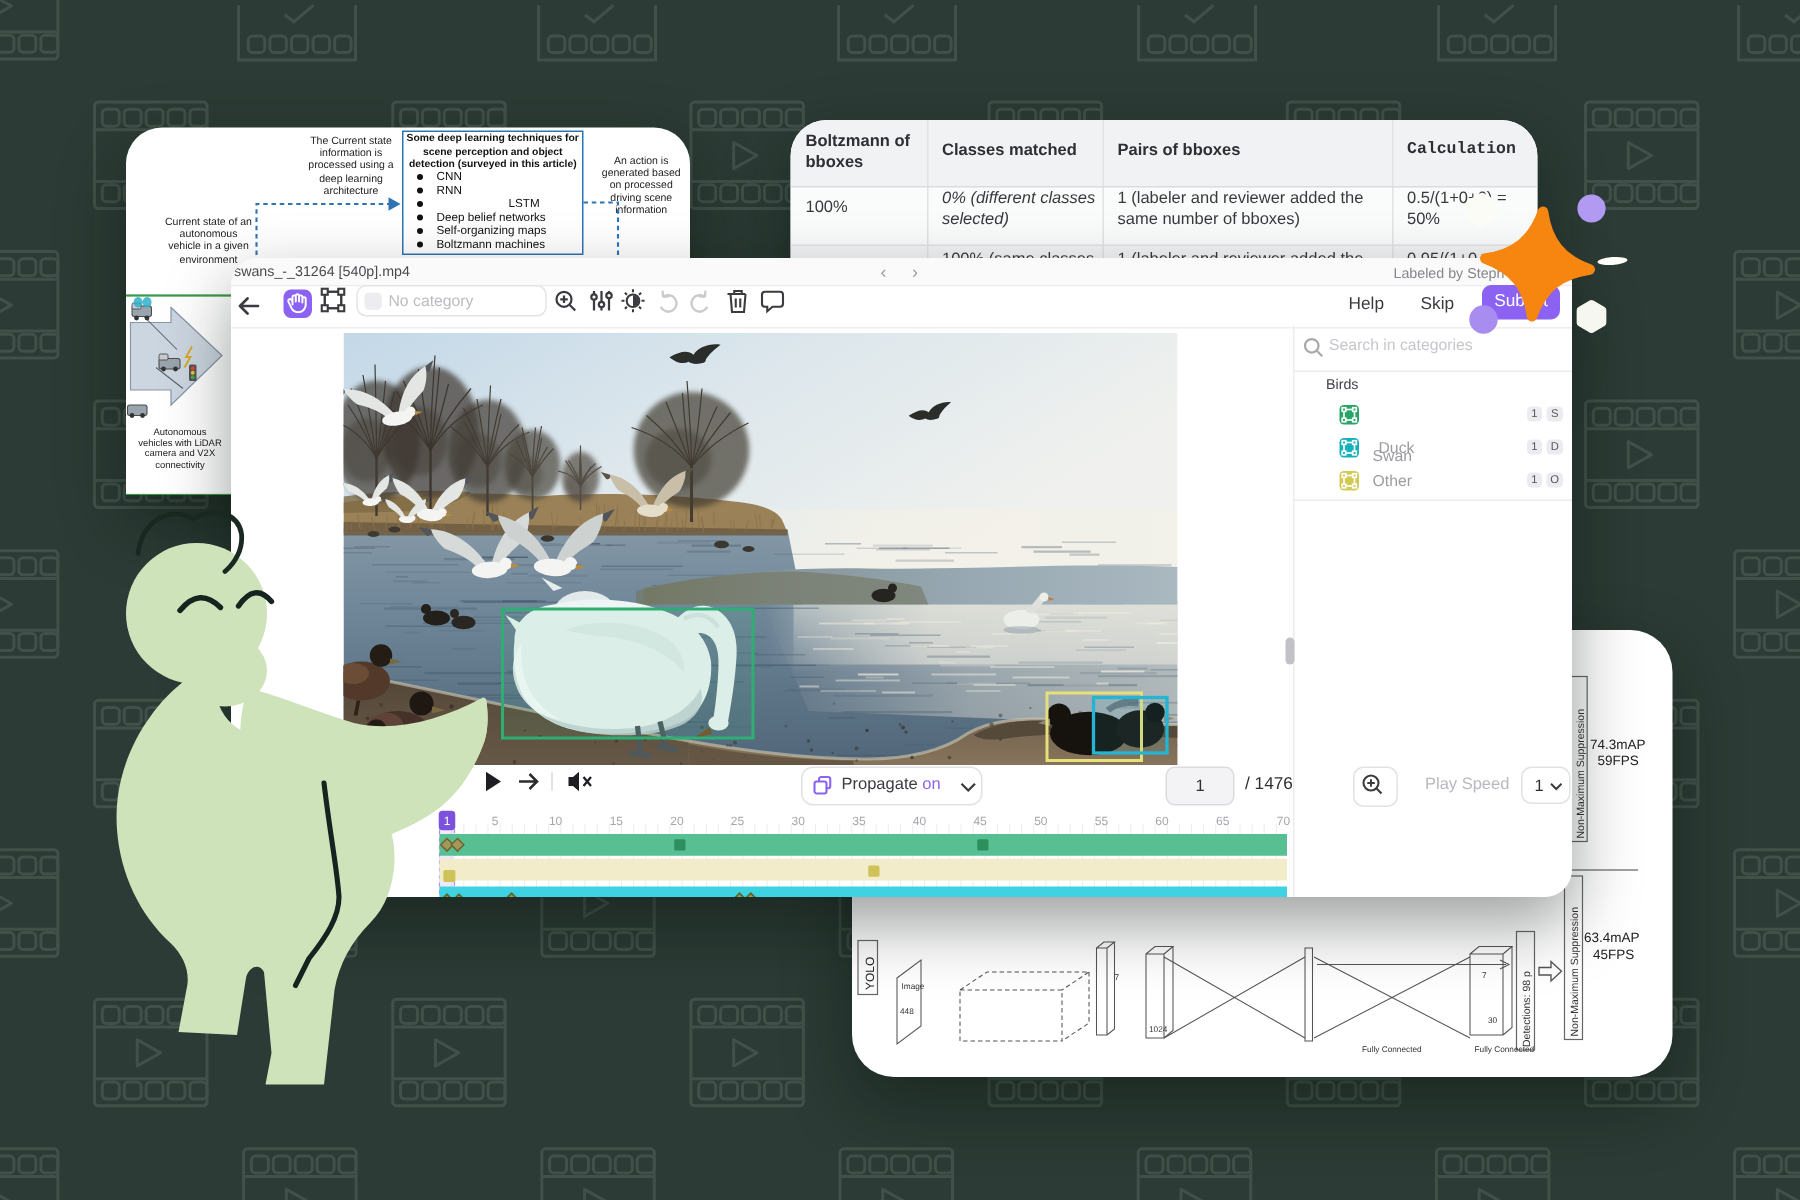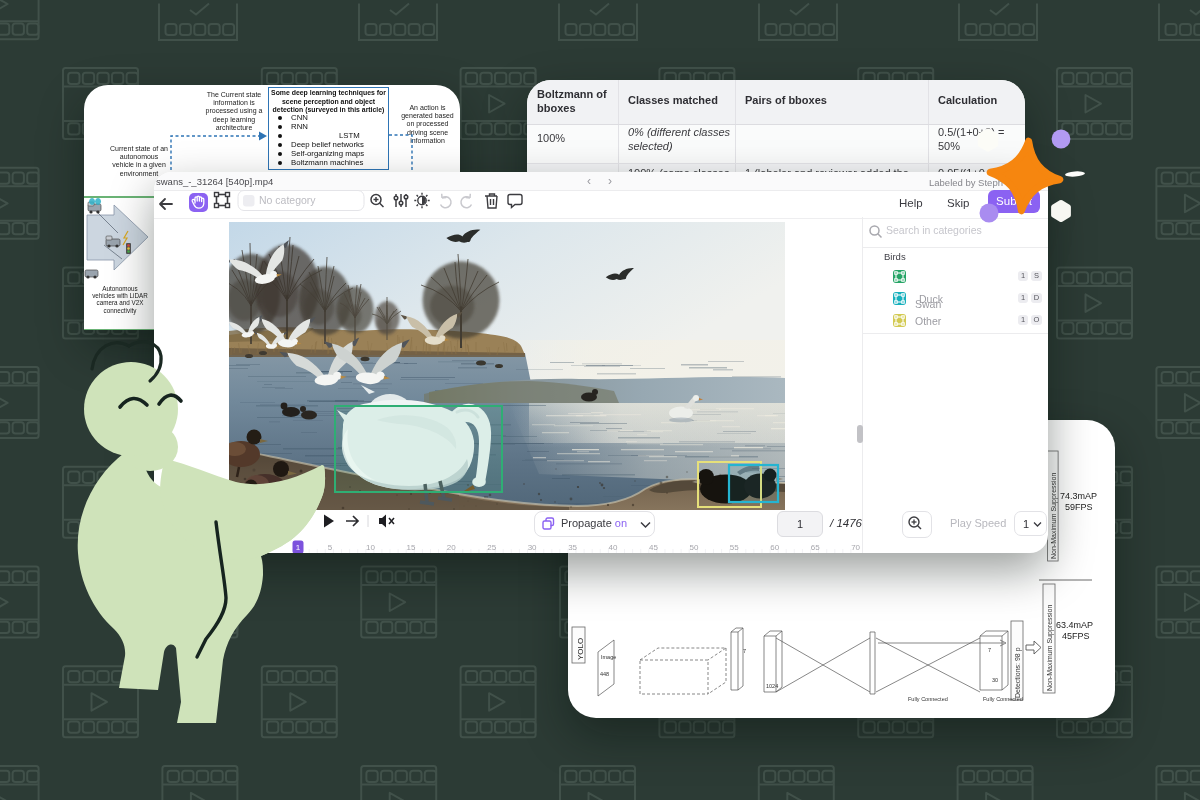--- a/index.html
+++ b/index.html
@@ -156,23 +156,24 @@
     <div class="abs" style="left:0;top:44px;width:498px;height:39px;background:#fafbfb;"></div>
     <div class="abs" style="left:0;top:83px;width:498px;height:77px;background:#f3f4f6;"></div>
     <div class="abs" style="left:91px;top:0;width:1px;height:160px;background:#e2e2e6;"></div>
     <div class="abs" style="left:208px;top:0;width:1px;height:160px;background:#e2e2e6;"></div>
     <div class="abs" style="left:401px;top:0;width:1px;height:160px;background:#e2e2e6;"></div>
     <div class="abs" style="left:0;top:44px;width:498px;height:1px;background:#dcdce0;"></div>
     <div class="abs" style="left:0;top:83px;width:498px;height:1px;background:#e4e4e8;"></div>
     <div class="abs" style="left:10px;top:7px;width:78px;font-size:11px;font-weight:bold;color:#2e2e33;line-height:14px;">Boltzmann of bboxes</div>
     <div class="abs" style="left:101px;top:14px;font-size:11px;font-weight:bold;color:#2e2e33;">Classes matched</div>
     <div class="abs" style="left:218px;top:14px;font-size:11px;font-weight:bold;color:#2e2e33;text-align:right;">Pairs of bboxes</div>
-    <div class="abs" style="left:411px;top:14px;font-size:11px;font-weight:bold;color:#2e2e33;">Calculation</div>
+    <div class="abs" style="left:411px;top:14px;font-size:11px;font-weight:bold;color:#2e2e33;font-family:Liberation Mono, monospace;">Calculation</div>
     <div class="abs" style="left:10px;top:52px;font-size:11px;color:#3a3a3e;">100%</div>
     <div class="abs" style="left:101px;top:45px;width:106px;font-size:11px;color:#3a3a3e;line-height:14px;font-style:italic;">0% (different classes selected)</div>
+    <div class="abs" style="left:218px;top:45px;width:178px;font-size:11px;color:#3a3a3e;line-height:14px;">1 (labeler and reviewer added the same number of bboxes)</div>
     <div class="abs" style="left:411px;top:45px;width:85px;font-size:11px;color:#3a3a3e;line-height:14px;">0.5/(1+0+0) = 50%</div>
     <div class="abs" style="left:101px;top:87px;width:110px;font-size:11px;color:#3a3a3e;">100% (same classes</div>
     <div class="abs" style="left:218px;top:87px;width:180px;font-size:11px;color:#3a3a3e;">1 (labeler and reviewer added the same</div>
     <div class="abs" style="left:411px;top:87px;width:85px;font-size:11px;color:#3a3a3e;">0.95/(1+0+1) =</div>
   </div>
 
   <div class="card" id="yolocard" style="left:568px;top:420px;width:547px;height:298px;border-radius:28px;overflow:hidden;">
     <svg class="abs" width="547" height="298" style="left:0;top:0">
 <g stroke="#666" fill="none" stroke-width="0.8">
   <rect x="479.6" y="31" width="10.5" height="110" fill="#fcfcfc"></rect>
@@ -208,21 +209,21 @@
   <text x="175" y="233">7</text>
   <text x="198" y="268">1024</text>
   <text x="420" y="232">7</text>
   <text x="424" y="262">30</text>
   <text x="340" y="281">Fully Connected</text>
   <text x="415" y="281">Fully Connected</text>
 </g>
 </svg>
   </div>
 
-  <div class="card" id="mainwin" style="left:154px;top:172px;width:894px;height:381px;border-radius:18px;overflow:hidden;">
+  <div class="card" id="mainwin" style="left:154px;top:172px;width:894px;height:426px;border-radius:18px;overflow:hidden;">
 
     <div class="abs" style="left:0;top:0;width:894px;height:18px;background:#fafafb;border-bottom:1px solid #ececee;"></div>
     <div class="abs" style="left:2px;top:4px;font-size:9.5px;color:#4a4a4f;">swans_-_31264 [540p].mp4</div>
     <div class="abs" style="left:433px;top:2px;font-size:12px;color:#9a9aa0;">‹</div>
     <div class="abs" style="left:454px;top:2px;font-size:12px;color:#9a9aa0;">›</div>
     <div class="abs" style="left:775px;top:5px;font-size:9.5px;color:#86868c;">Labeled by Steph</div>
 
     <div class="abs" style="left:0;top:19px;width:894px;height:27px;background:#fff;border-bottom:1px solid #eeeef0;"></div>
     <svg class="abs" width="420" height="44" style="left:0;top:18px">
 
@@ -927,21 +928,21 @@
     <div class="abs" style="left:380px;top:339px;width:119px;height:24px;border:1px solid #e2e2e6;border-radius:8px;"></div>
     <svg class="abs" width="16" height="14" style="left:388px;top:345px">
       <rect x="1" y="4" width="8" height="8" rx="1.5" fill="none" stroke="#8b62f2" stroke-width="1.4"></rect>
       <path d="M 4,4 v-1.5 a1.5,1.5 0 0 1 1.5,-1.5 h4.5 a1.5,1.5 0 0 1 1.5,1.5 v4.5 a1.5,1.5 0 0 1 -1.5,1.5 h-1.5" fill="none" stroke="#8b62f2" stroke-width="1.4"></path>
     </svg>
     <div class="abs" style="left:407px;top:345px;font-size:11px;color:#3a3a40;">Propagate <span style="color:#8b62f2">on</span></div>
     <svg class="abs" width="12" height="8" style="left:486px;top:349px">
         <path d="M 1,1.5 l4.5,4.5 l4.5,-4.5" stroke="#3a3a40" stroke-width="1.5" fill="none"></path>
       </svg>
     <div class="abs" style="left:623px;top:339px;width:44px;height:24px;background:#f3f3f5;border:1px solid #dcdce0;border-radius:6px;font-size:11px;color:#2e2e33;text-align:center;line-height:24px;">1</div>
-    <div class="abs" style="left:676px;top:345px;font-size:11.5px;color:#2e2e33;font-style:italic;">/ 1476</div>
+    <div class="abs" style="left:676px;top:345px;font-size:11.5px;color:#2e2e33;">/ 1476</div>
     <div class="abs" style="left:748px;top:339px;width:28px;height:25px;border:1px solid #e2e2e6;border-radius:7px;"></div>
     <svg class="abs" width="18" height="18" style="left:753px;top:343px">
       <circle cx="7" cy="7" r="5" stroke="#3c3c40" fill="none" stroke-width="1.4"></circle>
       <line x1="10.7" y1="10.7" x2="14" y2="14" stroke="#3c3c40" stroke-width="1.4"></line>
       <line x1="4.5" y1="7" x2="9.5" y2="7" stroke="#3c3c40" stroke-width="1.3"></line>
         <line x1="7" y1="4.5" x2="7" y2="9.5" stroke="#3c3c40" stroke-width="1.3"></line>
     </svg>
     <div class="abs" style="left:796px;top:345px;font-size:11px;color:#b8b8be;">Play Speed</div>
     <div class="abs" style="left:860px;top:339px;width:33px;height:25px;border:1px solid #e2e2e6;border-radius:7px;font-size:11px;color:#2e2e33;text-align:left;line-height:25px;padding-left:8px;box-sizing:border-box;">1</div>
     <svg class="abs" width="10" height="8" style="left:879px;top:349px">

